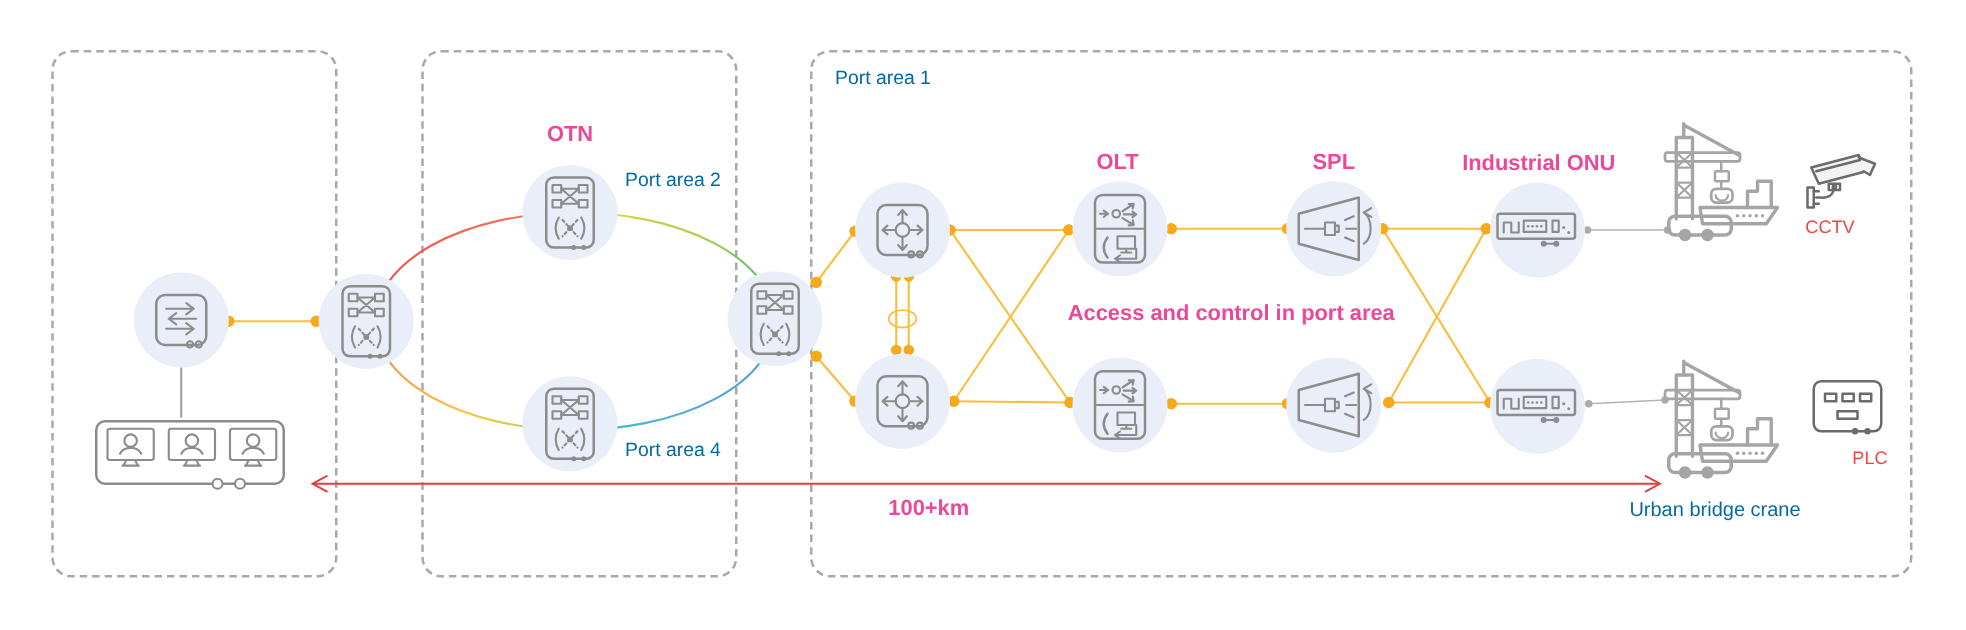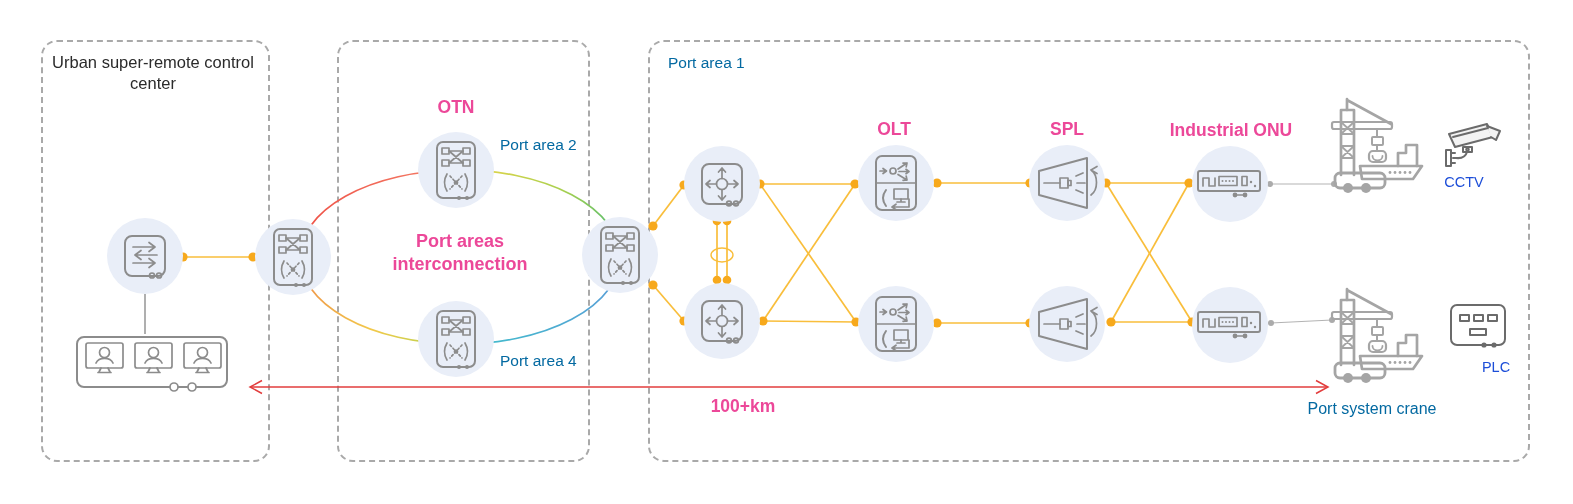--- a/index.html
+++ b/index.html
@@ -4,21 +4,21 @@
 <style>
   html,body{margin:0;padding:0;background:#fff;}
   #stage{position:relative;width:1573px;height:504px;background:#fff;
          font-family:"Liberation Sans",sans-serif;color:#333;overflow:hidden;}
   .dashed-box{position:absolute;border:2px dashed #a9a9a9;border-radius:16px;background:transparent;}
   .node{position:absolute;width:76px;height:76px;border-radius:50%;background:#E9EEF8;
         display:flex;align-items:center;justify-content:center;}
   .lbl{position:absolute;white-space:pre-line;}
   .lbl.center{transform:translateX(-50%);text-align:center;}
   .t-reg{font-size:15.5px;color:#0369a1;}
-  .t-sm{font-size:14.5px;color:#1d4ed8;}
+  .t-sm{font-size:14.5px;color:#ef4444;}
   .t-bold{font-size:17.5px;font-weight:700;color:#ec4899;}
   .t-title{font-size:16.5px;color:#2b2b2b;line-height:1.3;}
   svg{display:block;}
   .ic{stroke:#8C8C8C;fill:none;stroke-width:2;stroke-linecap:round;stroke-linejoin:round;}
   .ic-thin{stroke:#8C8C8C;fill:none;stroke-width:1.7;stroke-linecap:round;stroke-linejoin:round;}
   .ic-fill{fill:#8C8C8C;stroke:none;}
   .crane{stroke:#A5A5A5;fill:none;stroke-width:2.7;stroke-linecap:round;stroke-linejoin:round;}
   .crane-f{fill:#A5A5A5;stroke:none;}
   .dev{stroke:#6B6B6B;fill:none;stroke-width:2;stroke-linecap:round;stroke-linejoin:round;}
   #wires{position:absolute;left:0;top:0;z-index:2;}
@@ -440,41 +440,40 @@
         <rect x="12" y="13" width="9" height="6"></rect>
         <rect x="26" y="13" width="9" height="6"></rect>
         <rect x="40" y="13" width="9" height="6"></rect>
         <rect x="22" y="27" width="16" height="6"></rect>
       </g>
       <circle cx="36" cy="43" r="2.6" fill="#6B6B6B"></circle>
         <circle cx="46" cy="43" r="2.6" fill="#6B6B6B"></circle>
     </svg>
   </div>
 
-  <div class="lbl center t-title" style="left:153px;top:52px;width:215px;">Urban super-remote control center</div>
 
 
   <div class="lbl center t-bold" style="left:456px;top:97px;">OTN</div>
 
   <div class="lbl t-reg" style="left:500px;top:136px;">Port area 2</div>
 
-  <div class="lbl center t-bold" style="left:460px;top:230px;width:225px;font-size:18px;line-height:1.25;">Port areas interconnection</div>
 
   <div class="lbl t-reg" style="left:500px;top:352px;">Port area 4</div>
 
   <div class="lbl t-reg" style="left:668px;top:54px;">Port area 1</div>
 
   <div class="lbl center t-bold" style="left:894px;top:119px;">OLT</div>
 
   <div class="lbl center t-bold" style="left:1067px;top:119px;">SPL</div>
 
   <div class="lbl center t-bold" style="left:1231px;top:120px;white-space:nowrap;">Industrial ONU</div>
 
+  <div class="lbl center t-bold" style="left:985px;top:240px;white-space:nowrap;">Access and control in port area</div>
 
   <div class="lbl center t-bold" style="left:743px;top:396px;">100+km</div>
 
   <div class="lbl center t-sm" style="left:1464px;top:174px;">CCTV</div>
 
   <div class="lbl center t-sm" style="left:1477px;top:359px;margin-left:19px;">PLC</div>
 
-  <div class="lbl center t-reg" style="left:1372px;top:400px;font-size:16px;white-space:nowrap;">Port system crane</div>
+  <div class="lbl center t-reg" style="left:1372px;top:400px;font-size:16px;white-space:nowrap;">Urban bridge crane</div>
 
 </div>
 
 </body></html>

